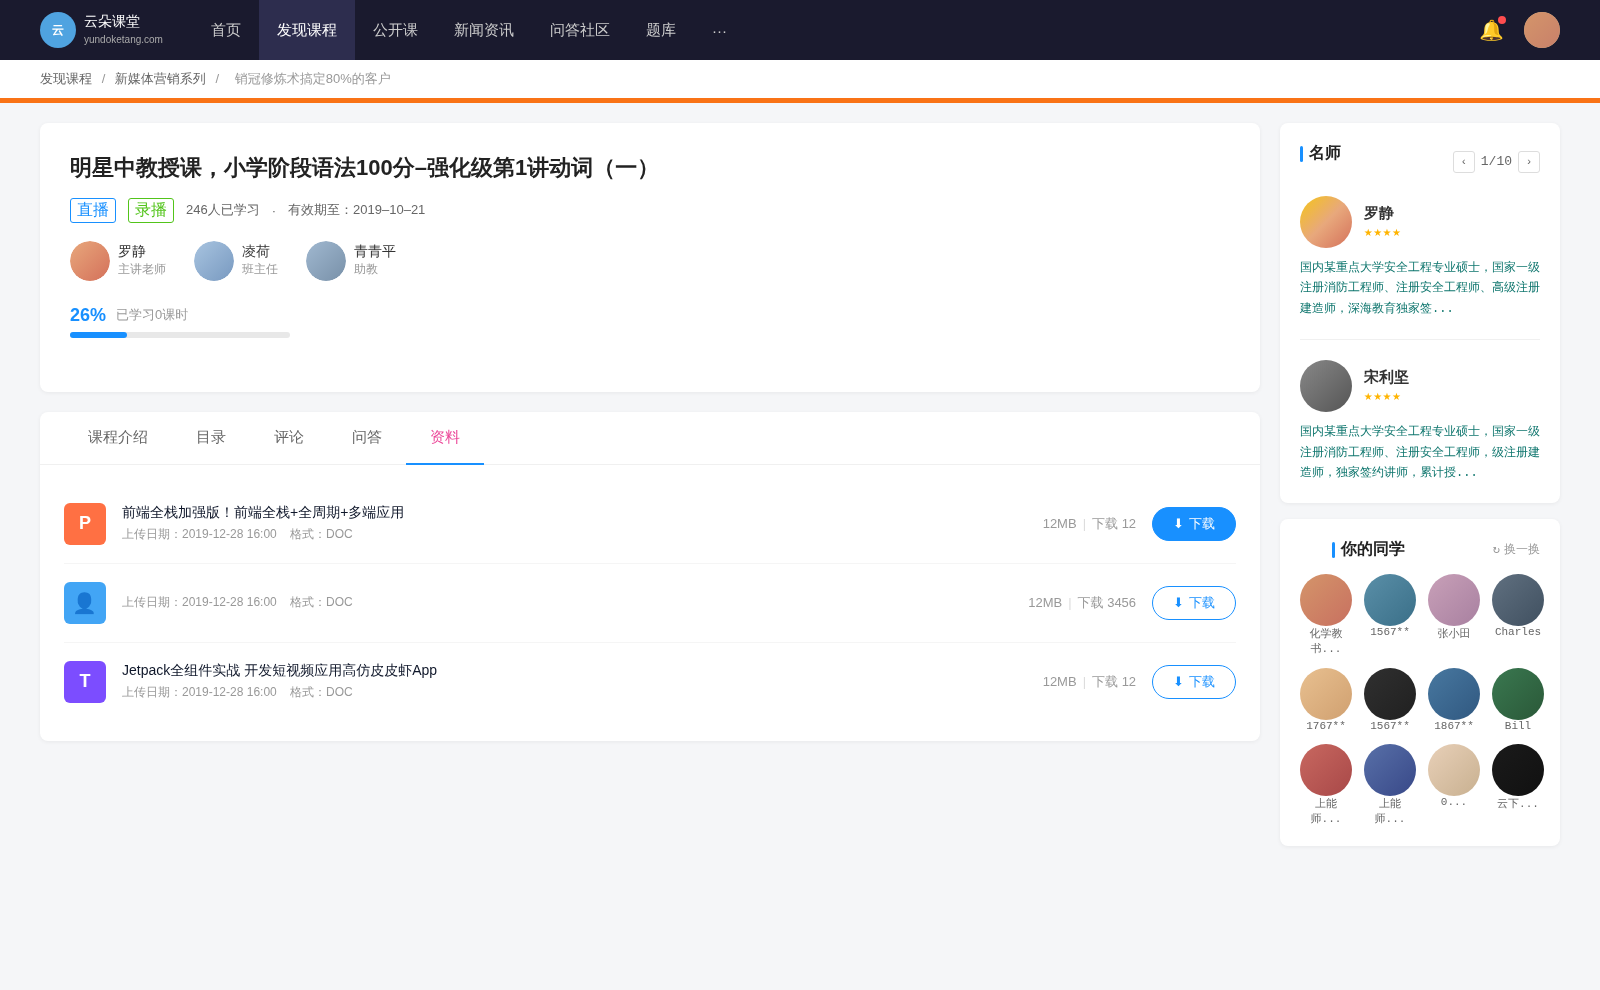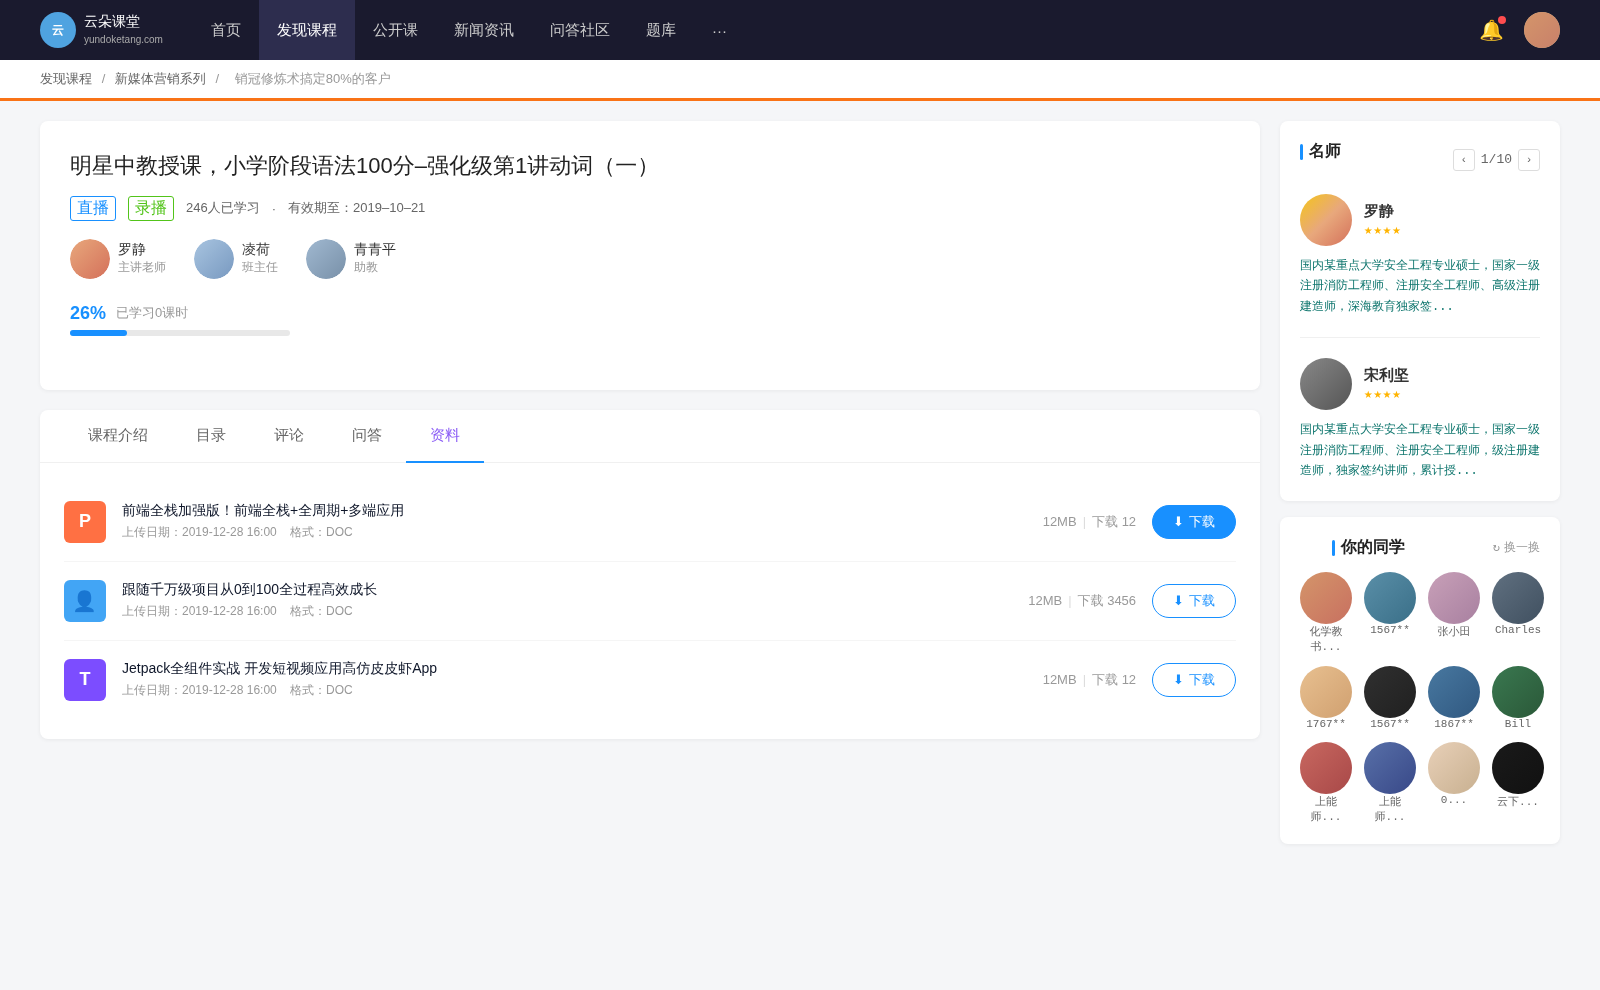--- a/index.html
+++ b/index.html
@@ -13,32 +13,32 @@
     .nav-items { display: flex; gap: 0; flex: 1; }
     .nav-item { color: #ccc; padding: 0 18px; height: 60px; display: flex; align-items: center; cursor: pointer; font-size: 15px; }
     .nav-item.active { background: #2d2d4e; color: white; }
     .nav-right { display: flex; align-items: center; gap: 20px; margin-left: auto; }
     .bell-icon { color: #ccc; font-size: 20px; position: relative; cursor: pointer; }
     .bell-dot { width: 8px; height: 8px; background: #ff4d4f; border-radius: 50%; position: absolute; top: -2px; right: -2px; }
     .avatar-nav { width: 36px; height: 36px; border-radius: 50%; background: #c8a882; overflow: hidden; cursor: pointer; }
     .avatar-nav-inner { width: 100%; height: 100%; background: linear-gradient(135deg, #d4956a, #c8806a); border-radius: 50%; }
 
     
-    .breadcrumb { background: white; padding: 10px 40px; font-size: 13px; color: #666; border-bottom: 3px solid #f97316; }
+    .breadcrumb { background: white; padding: 10px 40px; font-size: 13px; color: #666; border-bottom: 5px solid #f97316; }
     .breadcrumb a { color: #666; text-decoration: none; }
     .breadcrumb span { color: #999; margin: 0 6px; }
 
     
     .main-layout { display: flex; gap: 20px; padding: 20px 40px; max-width: 1600px; }
     .content-area { flex: 1; min-width: 0; }
     .sidebar { width: 280px; flex-shrink: 0; }
 
     
     .course-card { background: white; border-radius: 8px; padding: 30px; margin-bottom: 20px; box-shadow: 0 1px 4px rgba(0,0,0,0.06); }
-    .course-title { font-size: 22px; font-weight: normal; color: #222; margin-bottom: 14px; line-height: 1.4; }
+    .course-title { font-size: 22px; font-weight: bold; color: #222; margin-bottom: 14px; line-height: 1.4; }
     .course-meta { display: flex; align-items: center; gap: 12px; margin-bottom: 18px; color: #666; font-size: 13px; }
     .badge { border: 1px solid; border-radius: 3px; padding: 1px 6px; font-size: 16px; }
     .badge-live { color: #1890ff; border-color: #1890ff; }
     .badge-record { color: #52c41a; border-color: #52c41a; }
     .teachers { display: flex; gap: 28px; margin-bottom: 24px; }
     .teacher { display: flex; align-items: center; gap: 8px; }
     .teacher-avatar { width: 40px; height: 40px; border-radius: 50%; overflow: hidden; }
     .teacher-avatar-inner { width: 100%; height: 100%; border-radius: 50%; }
     .ta1 { background: linear-gradient(135deg, #e8a87c, #d4705a); }
     .ta2 { background: linear-gradient(135deg, #a8c4e0, #7899c0); }
@@ -54,21 +54,21 @@
     .progress-bar-fill { height: 100%; background: #1890ff; border-radius: 3px; }
     .course-actions { display: flex; align-items: center; gap: 20px; }
     .btn-continue { background: #1890ff; color: white; border: none; border-radius: 24px; padding: 12px 40px; font-size: 16px; cursor: pointer; }
     .action-btns { display: flex; gap: 16px; margin-left: auto; }
     .action-btn { display: flex; align-items: center; gap: 5px; color: #666; font-size: 13px; cursor: pointer; border: 1px solid #ddd; border-radius: 16px; padding: 6px 14px; }
 
     
     .tabs-section { background: white; border-radius: 8px; box-shadow: 0 1px 4px rgba(0,0,0,0.06); }
     .tabs-header { display: flex; padding: 0 24px; border-bottom: 1px solid #f0f0f0; }
     .tab { padding: 16px 24px; font-size: 15px; color: #666; cursor: pointer; border-bottom: 2px solid transparent; margin-bottom: -1px; }
-    .tab.active { color: #8b5cf6; border-bottom-color: #1890ff; font-weight: 500; }
+    .tab.active { color: #ec4899; border-bottom-color: #1890ff; font-weight: 500; }
     .tabs-content { padding: 20px 24px; }
 
     
     .resource-item { display: flex; align-items: center; gap: 16px; padding: 18px 0; border-bottom: 1px solid #f5f5f5; }
     .resource-item:last-child { border-bottom: none; }
     .resource-icon { width: 42px; height: 42px; border-radius: 6px; display: flex; align-items: center; justify-content: center; font-size: 18px; font-weight: bold; color: white; flex-shrink: 0; }
     .ri-p { background: #ff7043; }
     .ri-u { background: #42a5f5; }
     .ri-t { background: #7c4dff; }
     .resource-info { flex: 1; min-width: 0; }
@@ -229,21 +229,20 @@
           </div>
           <button class="btn-download-solid">
             <span>⬇</span>
             <span>下载</span>
           </button>
         </div>
 
         <div class="resource-item">
           <div class="resource-icon ri-u" style="font-size:20px;">👤</div>
           <div class="resource-info">
-            <div class="resource-name">跟随千万级项目从0到100全过程高效成长</div>
             <div class="resource-meta">
               <span>上传日期：2019-12-28  16:00</span>&nbsp;&nbsp;&nbsp;
               <span>格式：DOC</span>
             </div>
           </div>
           <div class="resource-stats">
             <span>12MB</span>
             <span class="divider">|</span>
             <span>下载 3456</span>
           </div>

